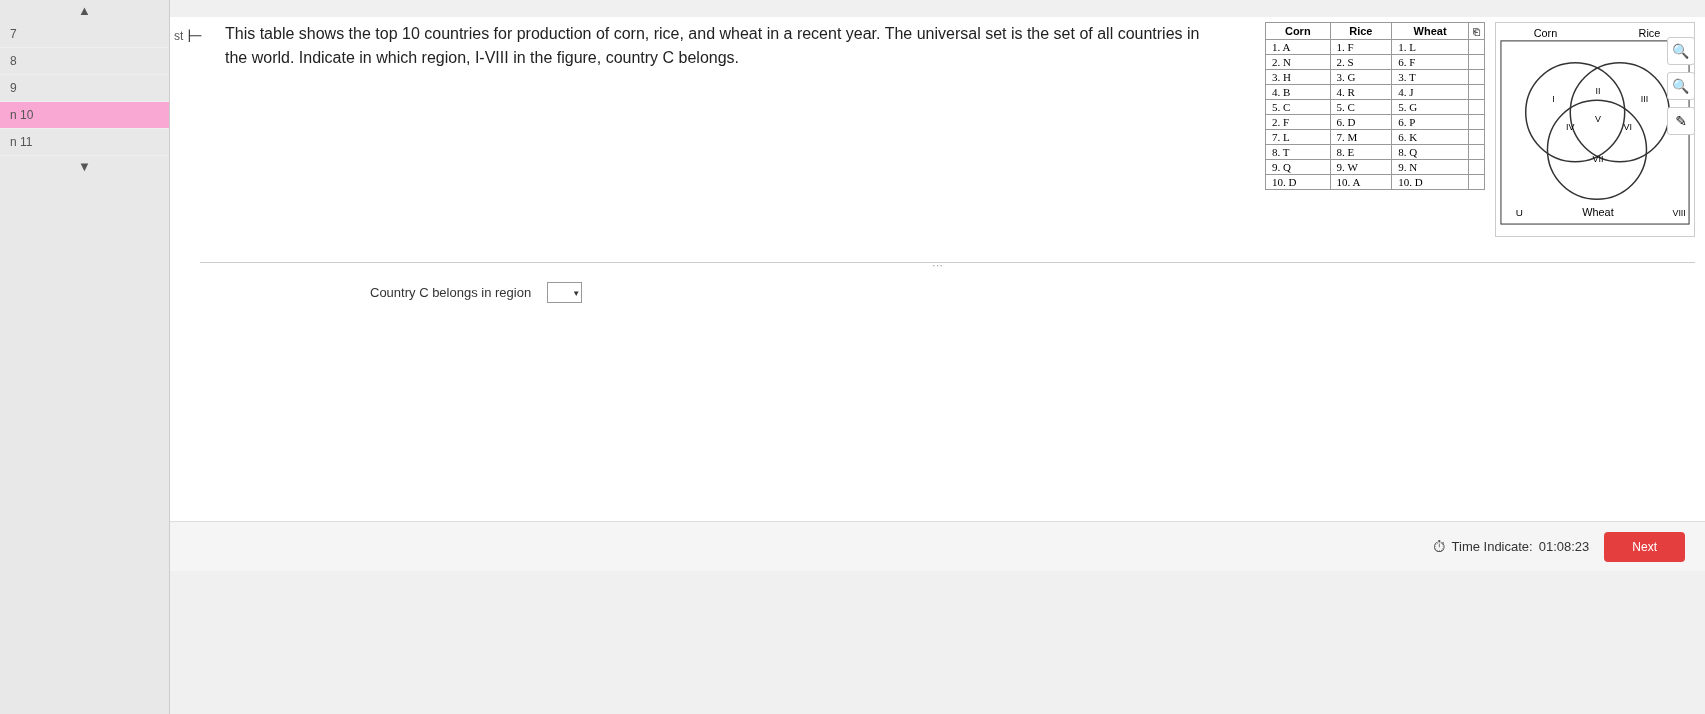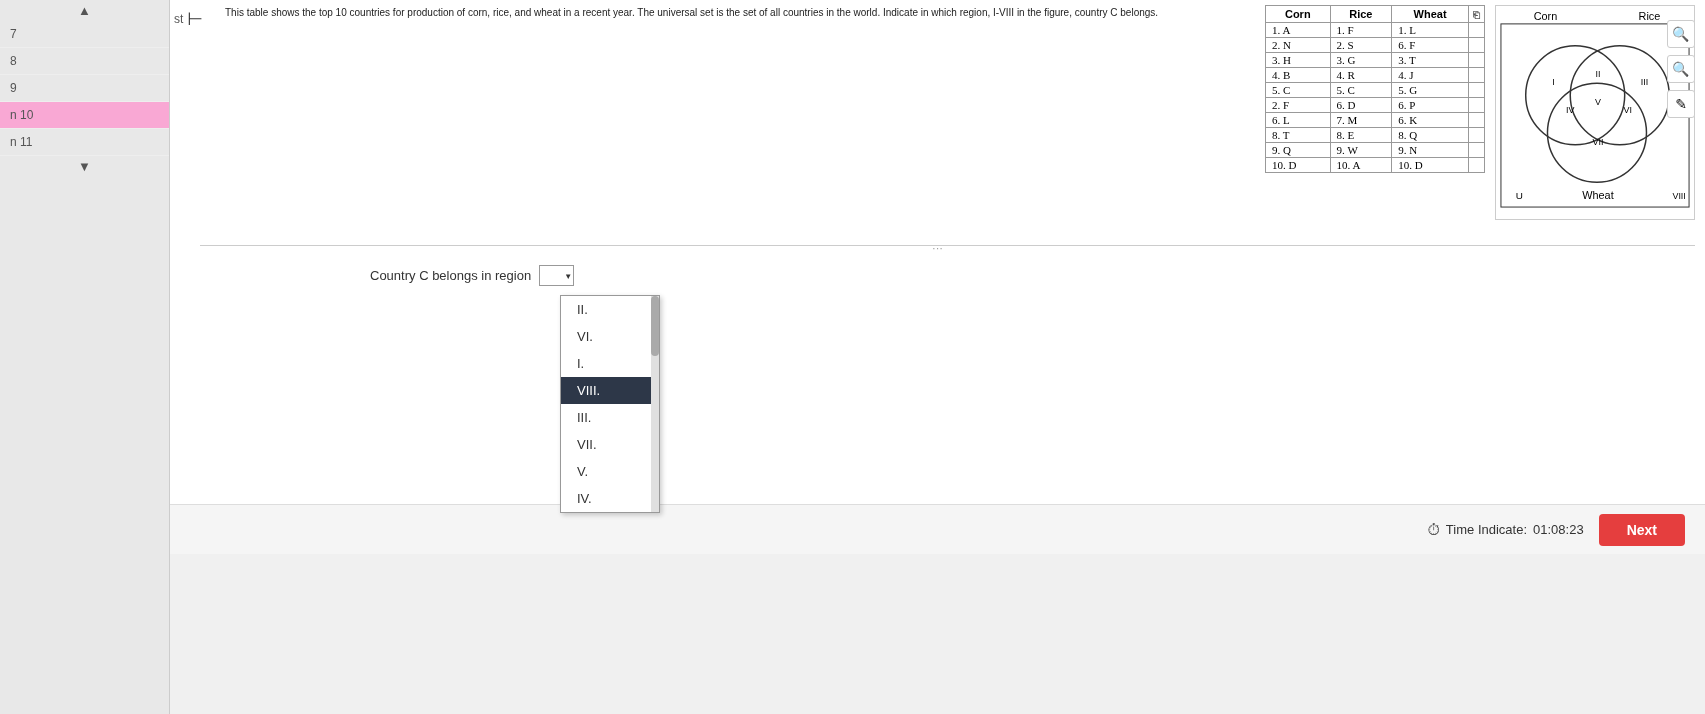--- a/index.html
+++ b/index.html
@@ -21,33 +21,33 @@
       width: 170px;
       height: 714px;
       background: #e8e8e8;
       border-right: 1px solid #ccc;
     }
 
     
     .main-content {
       position: absolute;
       left: 170px;
-      top: 0;
+      top: 17px;
       right: 0;
       height: 554px;
       background: white;
     }
 
     
     .question-area {
       position: absolute;
       left: 30px;
       top: 5px;
       right: 480px;
-      font-size: 10px;
+      font-size: 16px;
       color: #222;
       line-height: 1.5;
     }
 
     
     .table-container {
       position: absolute;
       right: 220px;
       top: 5px;
       width: 220px;
@@ -111,21 +111,21 @@
 
     
     .country-question {
       position: absolute;
       left: 200px;
       top: 265px;
       font-size: 13px;
       color: #333;
       display: flex;
       align-items: center;
-      gap: 8px;
+      gap: 16px;
     }
 
     .region-select {
       border: 1px solid #999;
       background: white;
       padding: 2px 4px;
       font-size: 13px;
       cursor: pointer;
       width: 35px;
       appearance: none;
@@ -267,22 +267,22 @@
     .clock-icon {
       font-size: 16px;
     }
 
     .next-btn {
       background: #e53e3e;
       color: white;
       border: none;
       padding: 8px 28px;
       border-radius: 4px;
-      font-size: 14px;
-      font-weight: bold;
+      font-size: 12px;
+      font-weight: normal;
       cursor: pointer;
     }
 
     .sidebar-nav-item {
       padding: 6px 10px;
       font-size: 12px;
       color: #555;
       cursor: pointer;
       border-bottom: 1px solid #eee;
     }
@@ -377,21 +377,21 @@
       <td>5. G</td>
       <td></td>
     </tr>
           <tr>
       <td>2. F</td>
       <td>6. D</td>
       <td>6. P</td>
       <td></td>
     </tr>
           <tr>
-      <td>6. L</td>
+      <td>7. L</td>
       <td>7. M</td>
       <td>6. K</td>
       <td></td>
     </tr>
           <tr>
       <td>8. T</td>
       <td>8. E</td>
       <td>8. Q</td>
       <td></td>
     </tr>
@@ -465,33 +465,20 @@
         <option value="IV">IV</option>
         <option value="V">V</option>
         <option value="VI">VI</option>
         <option value="VII">VII</option>
         <option value="VIII">VIII</option>
       </select>
       <span class="select-arrow">▼</span>
     </div>
   </div>
 
-  <div class="dropdown-menu">
-    <div class="dropdown-item">II.</div>
-    <div class="dropdown-item">VI.</div>
-    <div class="dropdown-item">I.</div>
-    <div class="dropdown-item selected">VIII.</div>
-    <div class="dropdown-item">III.</div>
-    <div class="dropdown-item">VII.</div>
-    <div class="dropdown-item">V.</div>
-    <div class="dropdown-item">IV.</div>
-    <div class="scrollbar-track">
-      <div class="scrollbar-thumb"></div>
-    </div>
-  </div>
 
   <div class="bottom-bar">
     <div class="time-remaining">
       <span class="clock-icon">⏱</span>
       <span>Time Indicate:</span>
       <span>01:08:23</span>
     </div>
     <button class="next-btn">Next</button>
   </div>
 </div>

